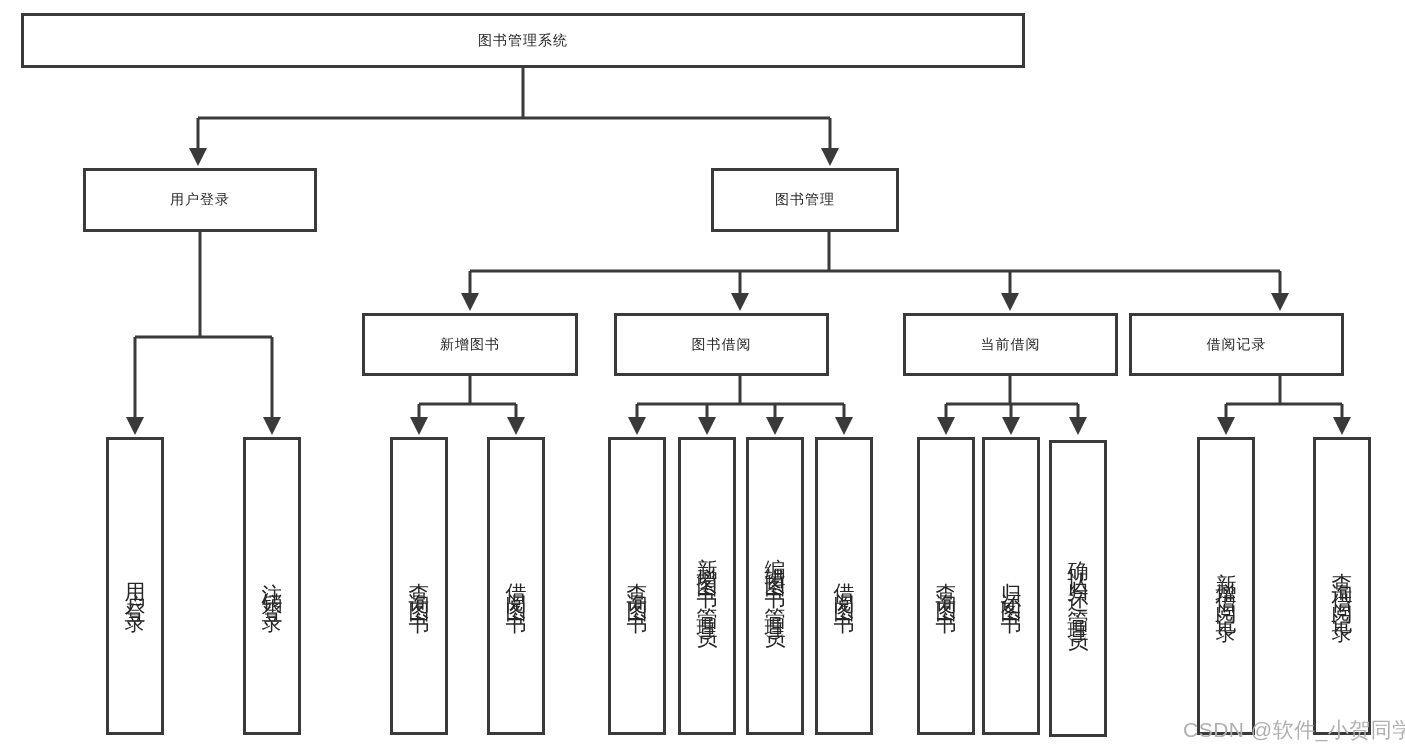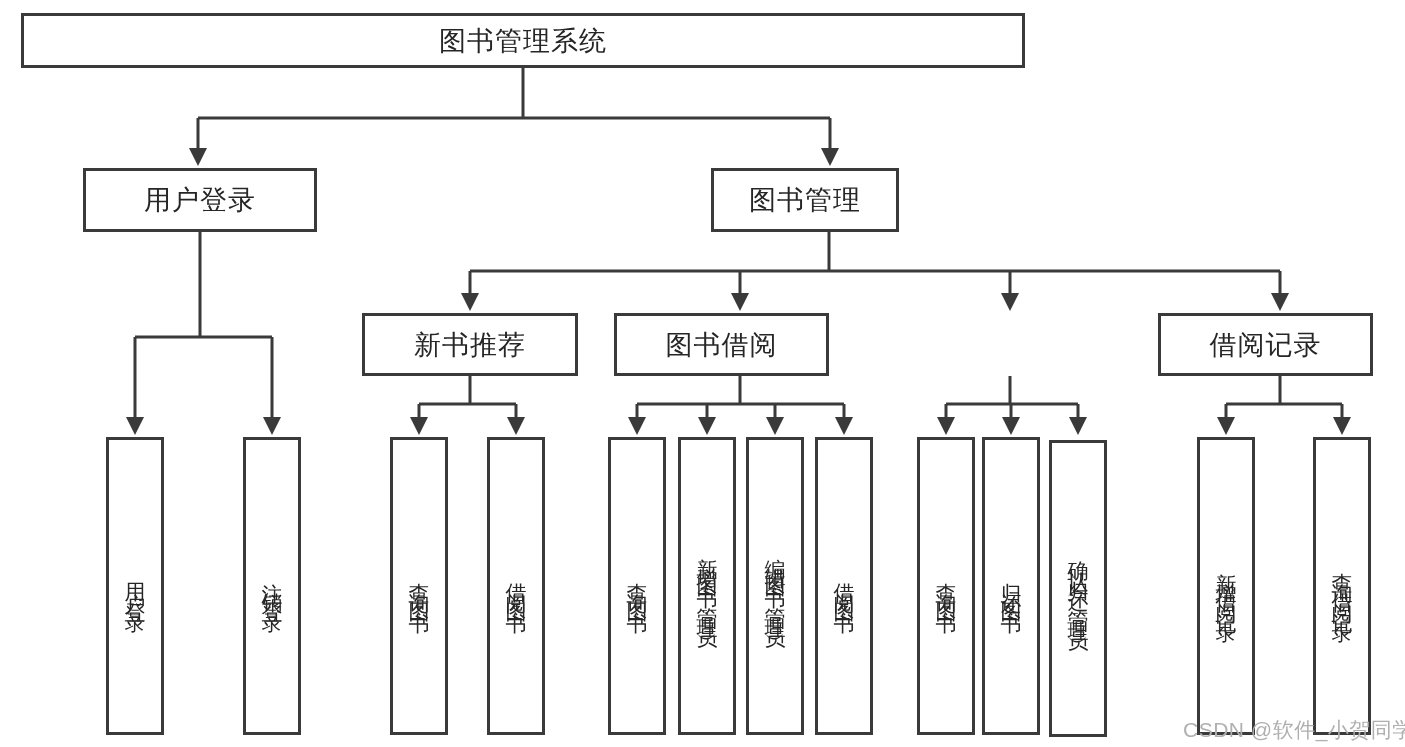--- a/index.html
+++ b/index.html
@@ -15,21 +15,21 @@
     position: absolute;
     left: 0; top: 0;
     width: 1405px; height: 747px;
   }
   .node {
     position: absolute;
     box-sizing: border-box;
     border: 3px solid #3a3a3a;
     background: #ffffff;
     color: #262626;
-    font-size: 27px;
+    font-size: 14px;
   }
   .node.h {
     display: flex;
     align-items: center;
     justify-content: center;
     letter-spacing: 1px;
   }
   .node.v {
     writing-mode: vertical-rl;
     text-align: center;
@@ -104,23 +104,24 @@
       <path d="M1217 417 L1235 417 L1226 435 Z"></path>
       <path d="M1333 417 L1351 417 L1342 435 Z"></path>
     </g>
   </svg>
 
   <div class="node h" style="left:21px; top:13px; width:1004px; height:55px">图书管理系统</div>
 
   <div class="node h" style="left:83px; top:168px; width:234px; height:64px">用户登录</div>
   <div class="node h" style="left:711px; top:168px; width:188px; height:64px">图书管理</div>
 
-  <div class="node h" style="left:362px; top:313px; width:216px; height:63px">新书推荐</div>
+  <div class="node h" style="left:362px; top:313px; width:216px; height:63px">新增图书</div>
   <div class="node h" style="left:614px; top:313px; width:215px; height:63px">图书借阅</div>
-  <div class="node h" style="left:1158px; top:313px; width:215px; height:63px">借阅记录</div>
+  <div class="node h" style="left:903px; top:313px; width:215px; height:63px">当前借阅</div>
+  <div class="node h" style="left:1129px; top:313px; width:215px; height:63px">借阅记录</div>
 
   <div class="node v" style="left:106px; top:437px; width:58px; height:298px">用户登录</div>
   <div class="node v" style="left:243px; top:437px; width:58px; height:298px">注销登录</div>
 
   <div class="node v" style="left:390px; top:437px; width:58px; height:298px">查询图书</div>
   <div class="node v" style="left:487px; top:437px; width:58px; height:298px">借阅图书</div>
 
   <div class="node v" style="left:608px; top:437px; width:58px; height:298px">查询图书</div>
   <div class="node v" style="left:678px; top:437px; width:58px; height:298px">新增图书（管理员）</div>
   <div class="node v" style="left:746px; top:437px; width:58px; height:298px">编辑图书（管理员）</div>

